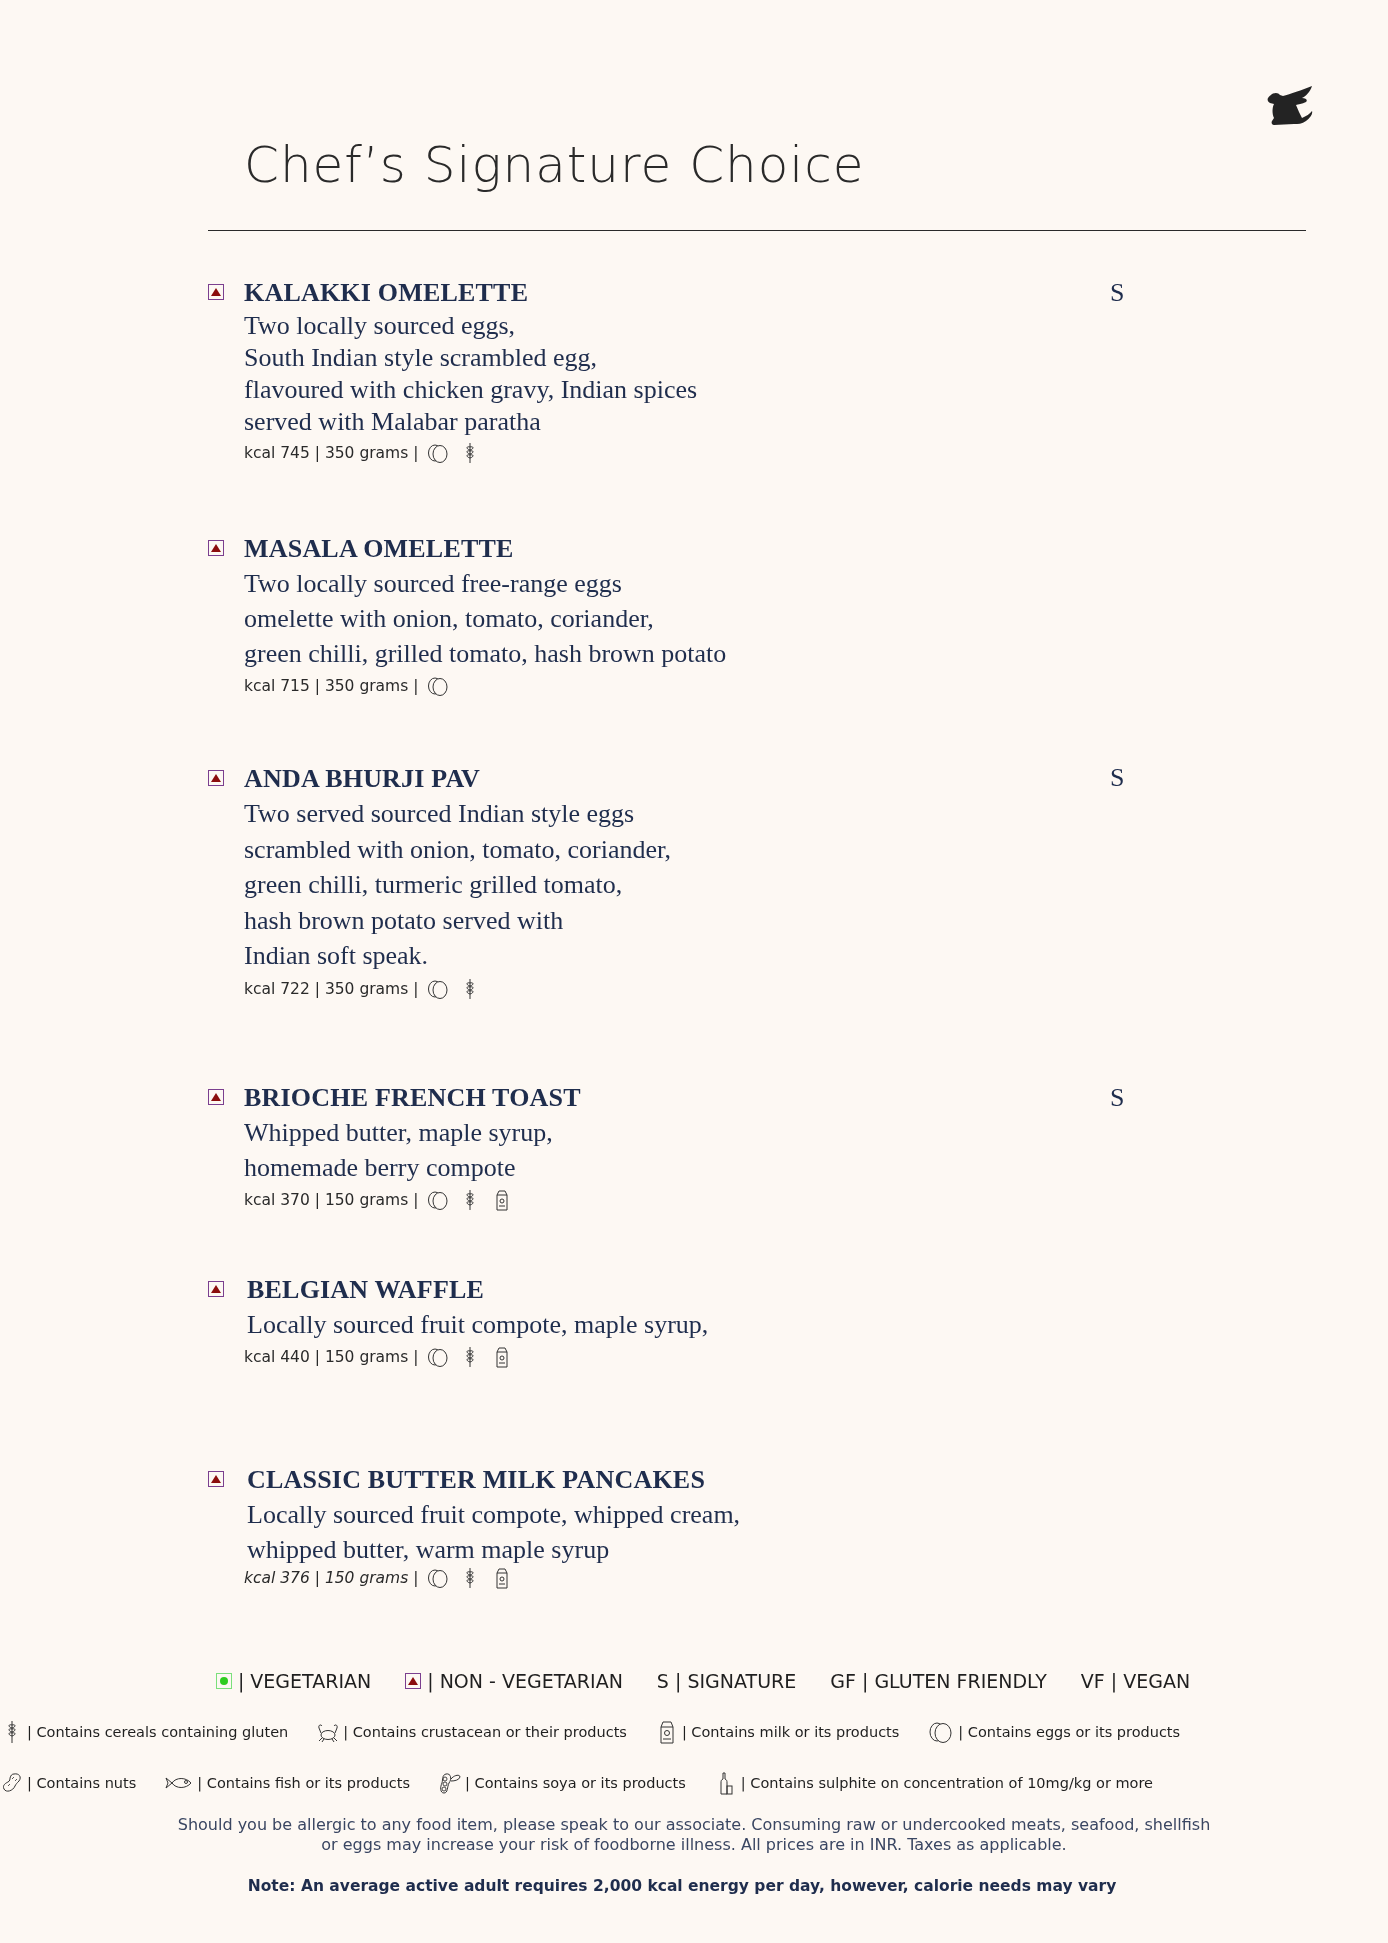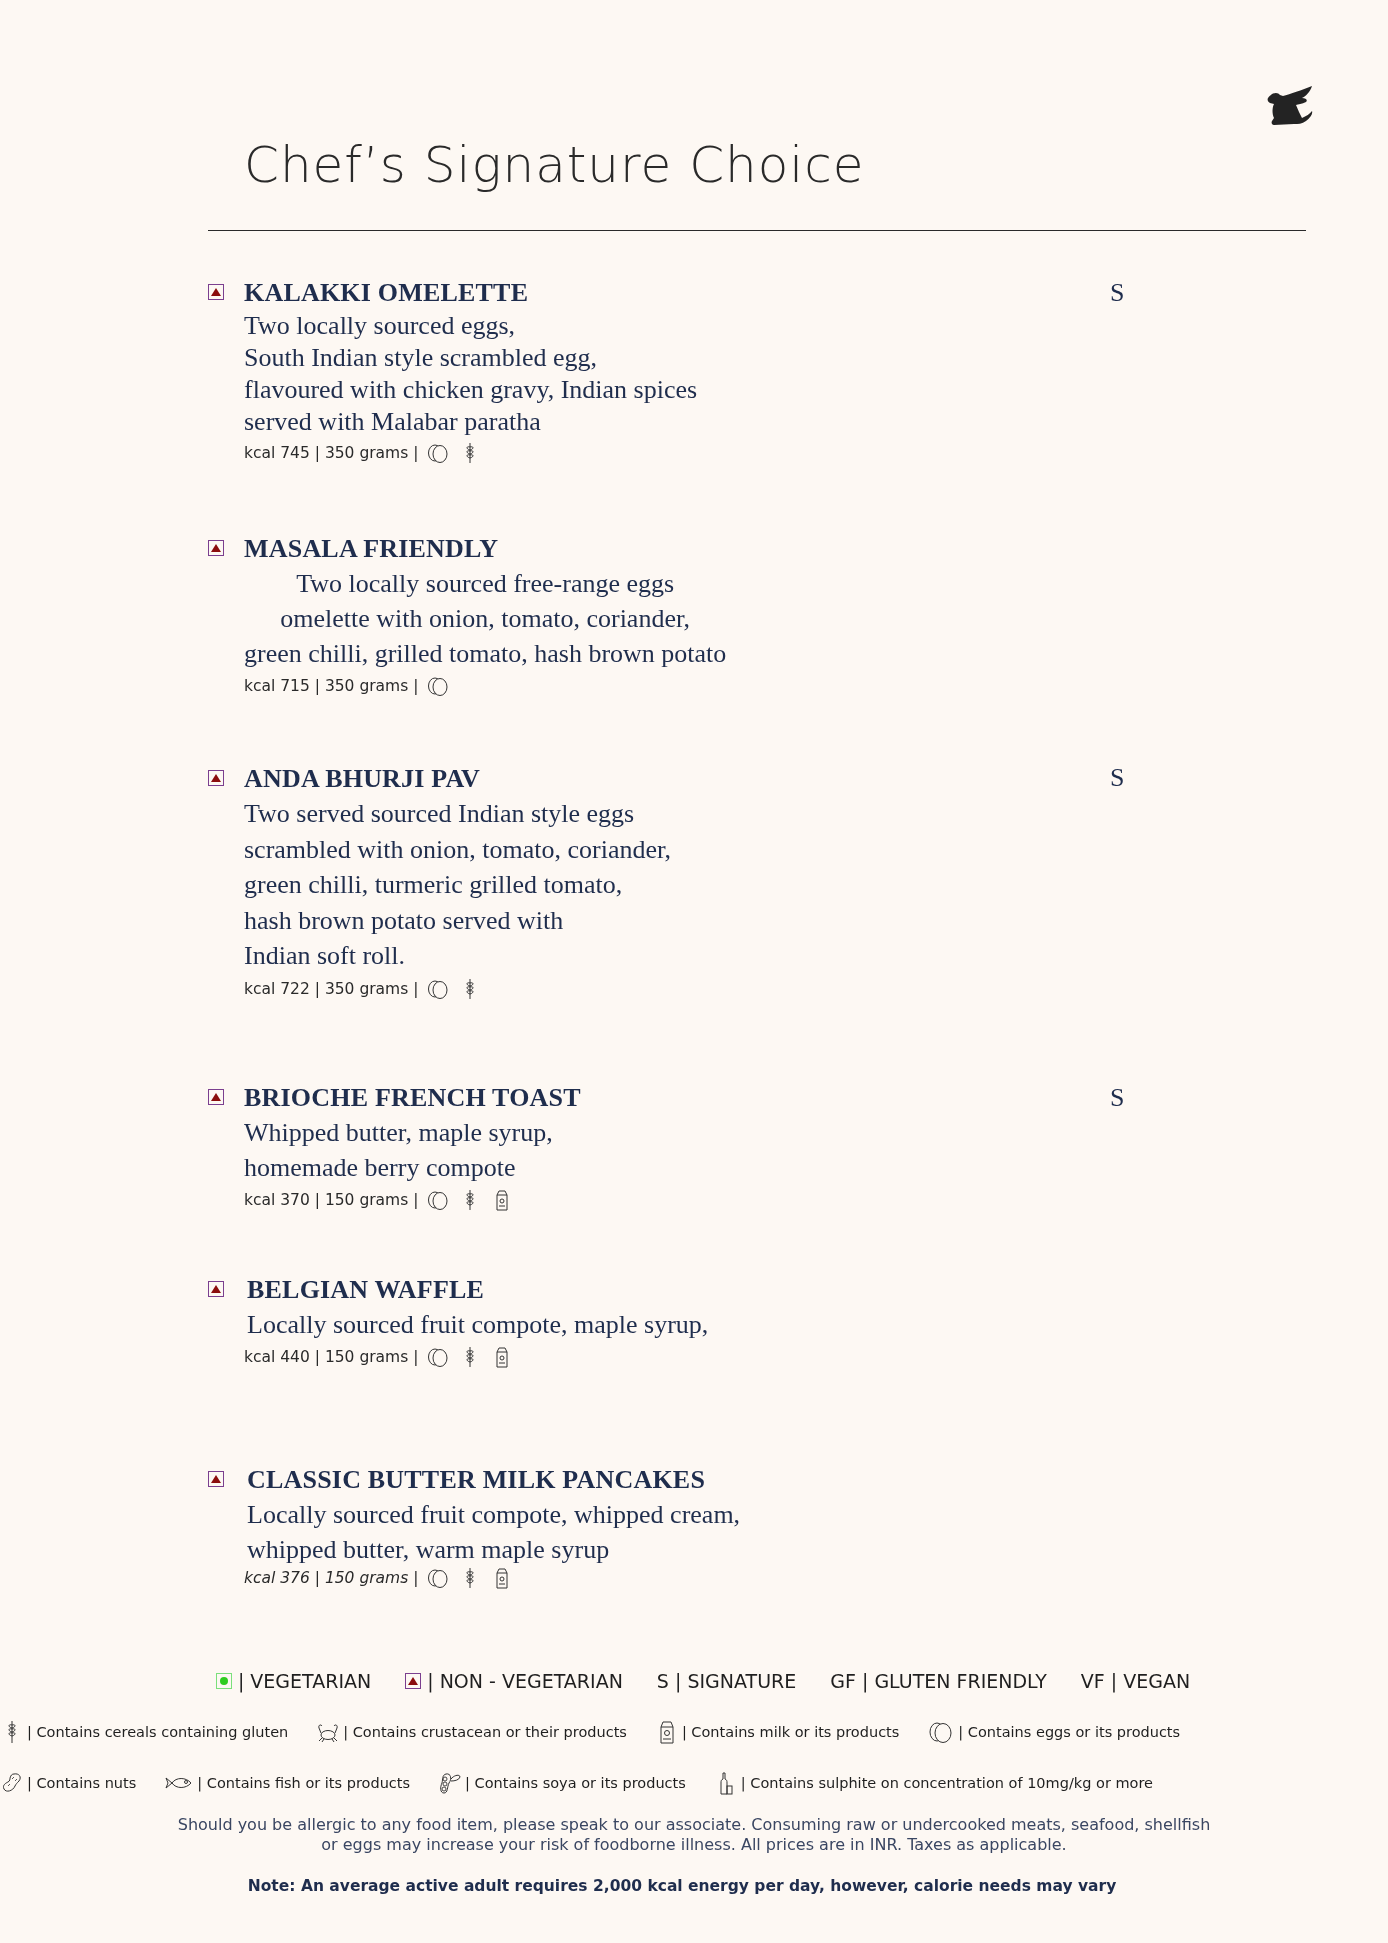--- a/index.html
+++ b/index.html
@@ -195,22 +195,22 @@
         <path d="M12 1 V21 M12 5 C8 4,8 7,12 8 C16 7,16 4,12 5 M12 9 C8 8,8 11,12 12 C16 11,16 8,12 9 M12 13 C8 12,8 15,12 16 C16 15,16 12,12 13" fill="none" stroke="#333" stroke-width="1"></path>
       </svg>
   </div>
 </div>
 <div class="sig" style="top:278px;">S</div>
 
 <div class="item" style="top:534px;">
   <span class="nv-mark">
       <span class="tri"></span>
     </span>
-  <h2 class="item-name">MASALA FRIENDLY</h2>
-  <div class="item-desc" style="line-height:35px;text-align:center;">
+  <h2 class="item-name">MASALA OMELETTE</h2>
+  <div class="item-desc" style="line-height:35px;">
     <div>Two locally sourced free-range eggs</div>
     <div>omelette with onion, tomato, coriander,</div>
     <div>green chilli, grilled tomato, hash brown potato</div>
   </div>
   <div class="item-meta">
     <span>kcal 715 | 350 grams |</span>
     <svg class="allergen" viewBox="0 0 24 22">
         <ellipse cx="9" cy="11" rx="6.5" ry="8" fill="none" stroke="#333" stroke-width="1"></ellipse>
         <ellipse cx="14" cy="12" rx="7" ry="8.5" fill="#fdf8f3" stroke="#333" stroke-width="1"></ellipse>
       </svg>
@@ -220,21 +220,21 @@
 <div class="item" style="top:764px;">
   <span class="nv-mark">
       <span class="tri"></span>
     </span>
   <h2 class="item-name">ANDA BHURJI PAV</h2>
   <div class="item-desc" style="line-height:35.5px;">
     <div>Two served sourced Indian style eggs</div>
     <div>scrambled with onion, tomato, coriander,</div>
     <div>green chilli, turmeric grilled tomato,</div>
     <div>hash brown potato served with</div>
-    <div>Indian soft roll.</div>
+    <div>Indian soft speak.</div>
   </div>
   <div class="item-meta">
     <span>kcal 722 | 350 grams |</span>
     <svg class="allergen" viewBox="0 0 24 22">
         <ellipse cx="9" cy="11" rx="6.5" ry="8" fill="none" stroke="#333" stroke-width="1"></ellipse>
         <ellipse cx="14" cy="12" rx="7" ry="8.5" fill="#fdf8f3" stroke="#333" stroke-width="1"></ellipse>
       </svg>
     <svg class="allergen" viewBox="0 0 24 22">
         <path d="M12 1 V21 M12 5 C8 4,8 7,12 8 C16 7,16 4,12 5 M12 9 C8 8,8 11,12 12 C16 11,16 8,12 9 M12 13 C8 12,8 15,12 16 C16 15,16 12,12 13" fill="none" stroke="#333" stroke-width="1"></path>
       </svg>

